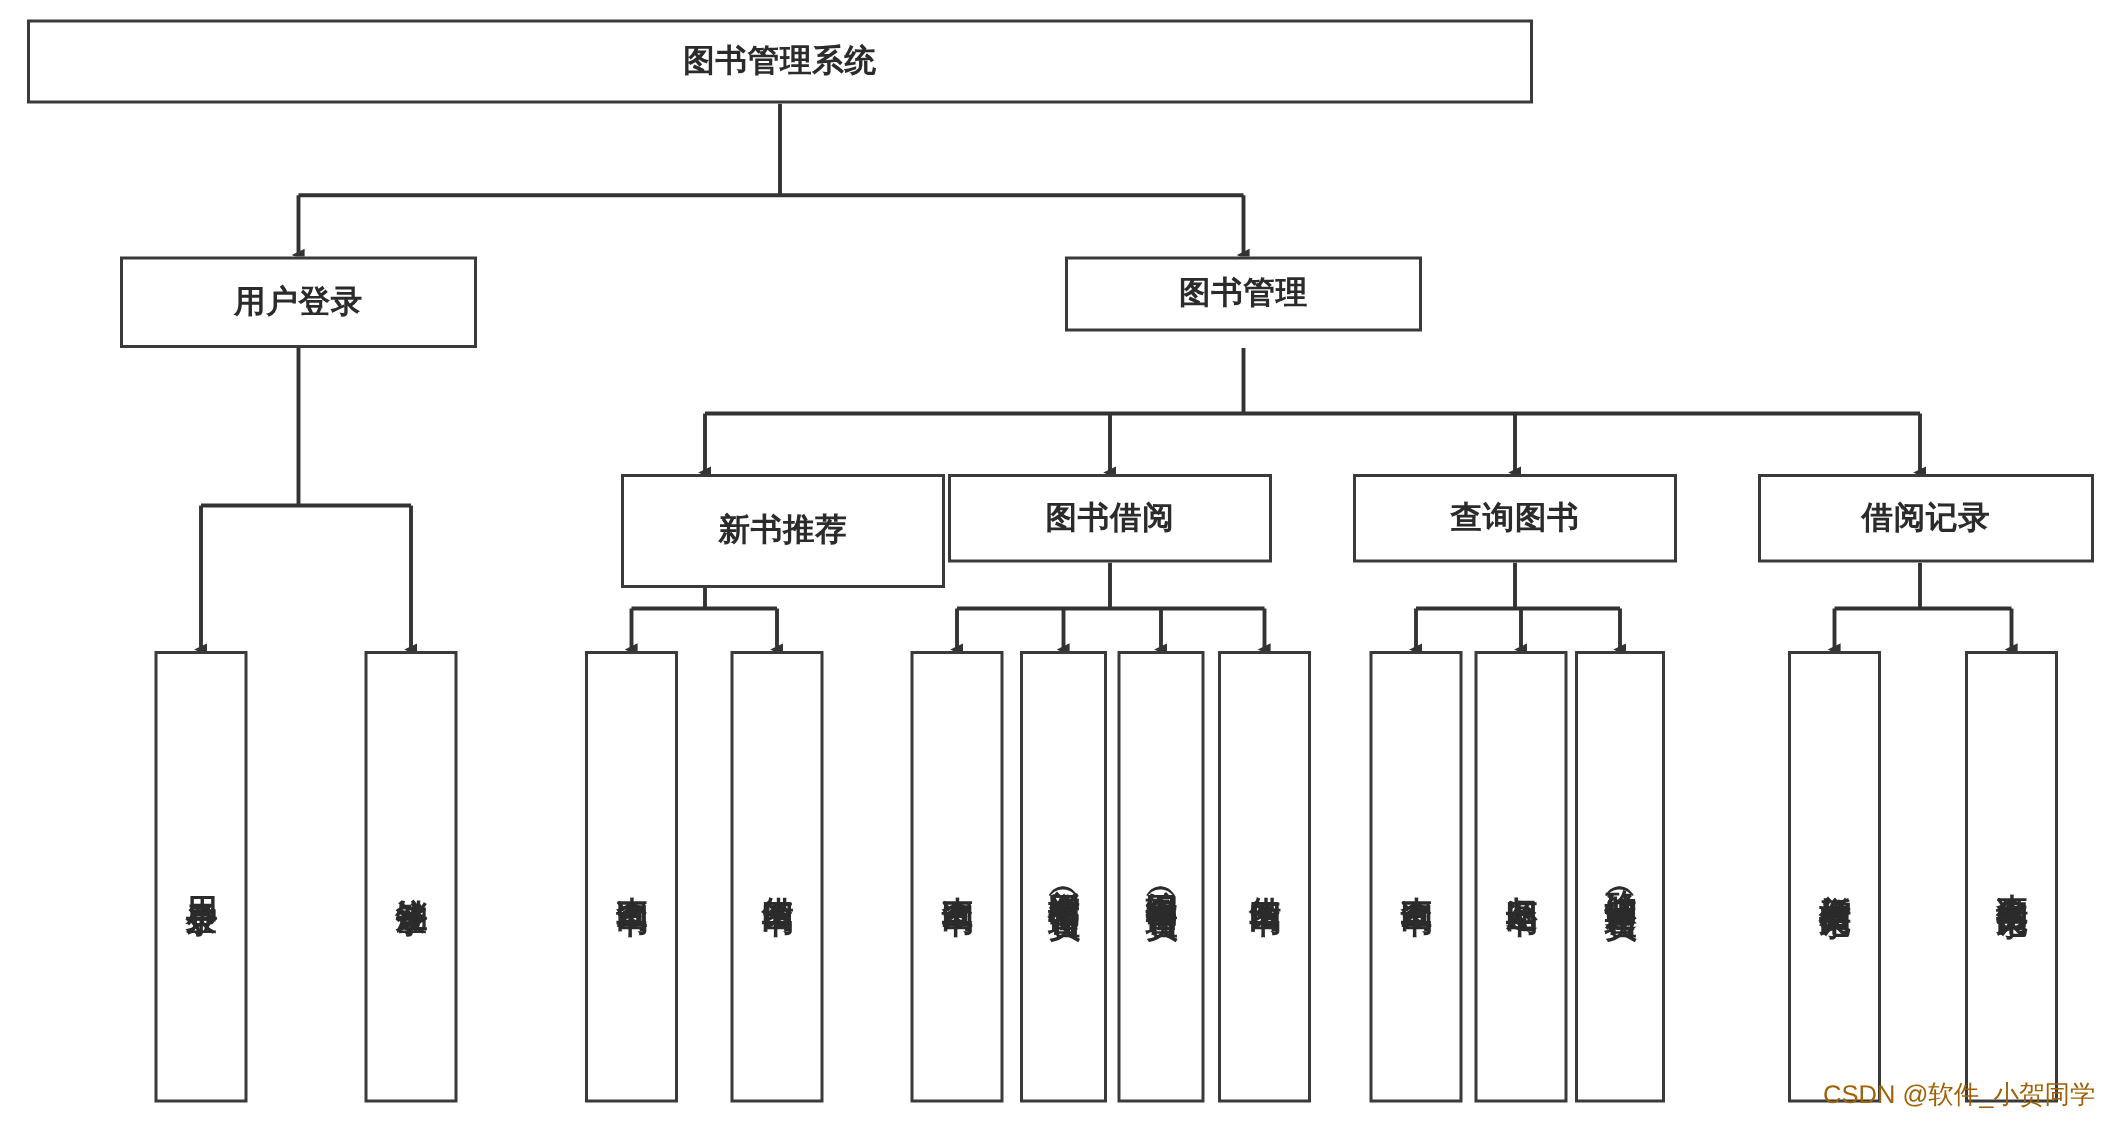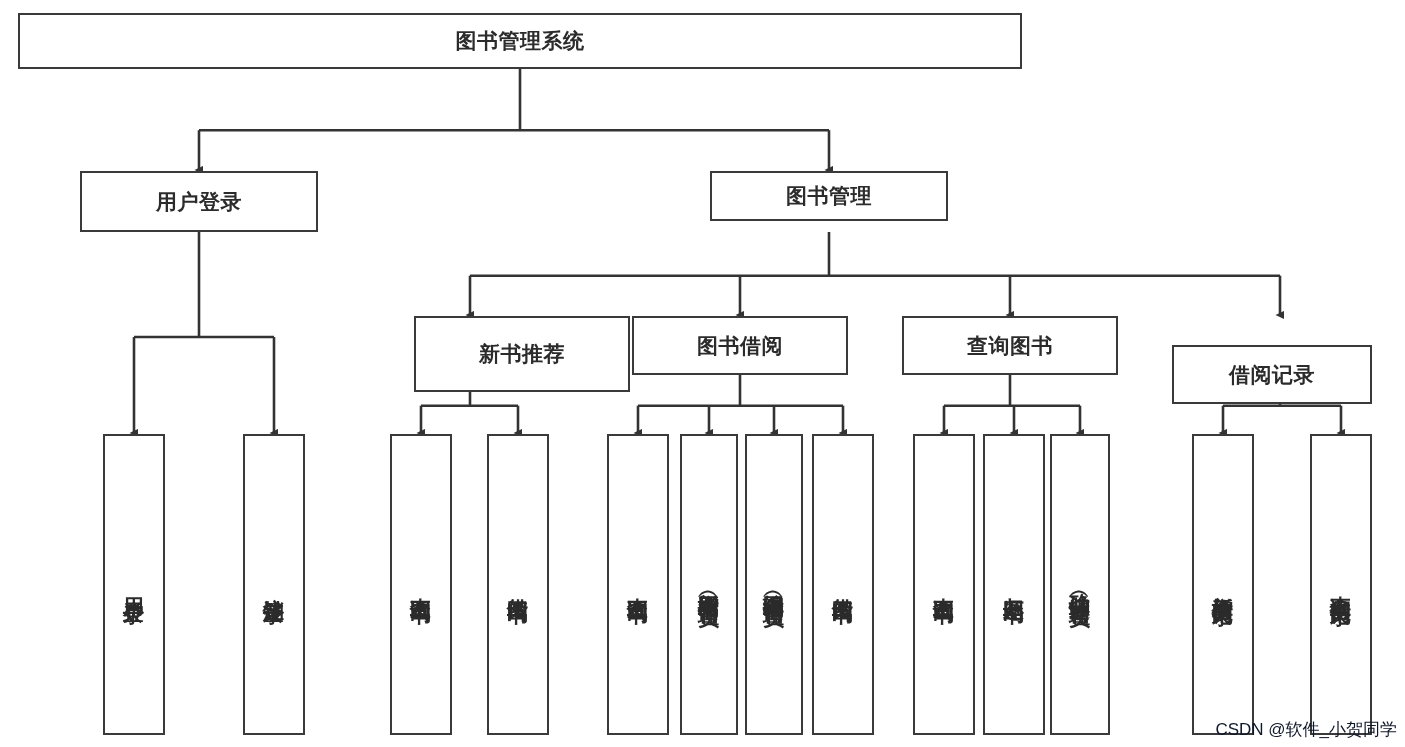--- a/index.html
+++ b/index.html
@@ -60,21 +60,21 @@
     font-size: 21px;
     letter-spacing: 2px;
     line-height: 1.0;
     white-space: nowrap;
   }
   #watermark {
     position: absolute;
     right: 8px;
     bottom: 6px;
     font-size: 17px;
-    color: #0f172a;
+    color: #a16207;
     z-index: 5;
     white-space: nowrap;
     font-family: "Liberation Sans", "DejaVu Sans", sans-serif;
   }
 </style>
 </head>
 <body>
 
 <div id="diagram-root">
   <svg class="connectors" viewBox="0 0 1405 747" xmlns="http://www.w3.org/2000/svg">
@@ -132,21 +132,21 @@
       </div>
       <div class="node horizontal" style="left: 372px; top: 316px; width: 216px; height: 76px; margin-left: 42px;">
         <span class="label">新书推荐</span>
       </div>
       <div class="node horizontal" style="left: 632px; top: 316px; width: 216px; height: 59px;">
         <span class="label">图书借阅</span>
       </div>
       <div class="node horizontal" style="left: 902px; top: 316px; width: 216px; height: 59px;">
         <span class="label">查询图书</span>
       </div>
-      <div class="node horizontal" style="left: 1172px; top: 316px; width: 200px; height: 59px; margin-top: 29px;">
+      <div class="node horizontal" style="left: 1172px; top: 316px; width: 224px; height: 59px;">
         <span class="label">借阅记录</span>
       </div>
       <div class="node vertical" style="left: 103px; top: 434px; width: 62px; height: 301px;">
         <span class="label">用户登录</span>
       </div>
       <div class="node vertical" style="left: 243px; top: 434px; width: 62px; height: 301px;">
         <span class="label">注销登录</span>
       </div>
       <div class="node vertical" style="left: 390px; top: 434px; width: 62px; height: 301px;">
         <span class="label">查询图书</span>

